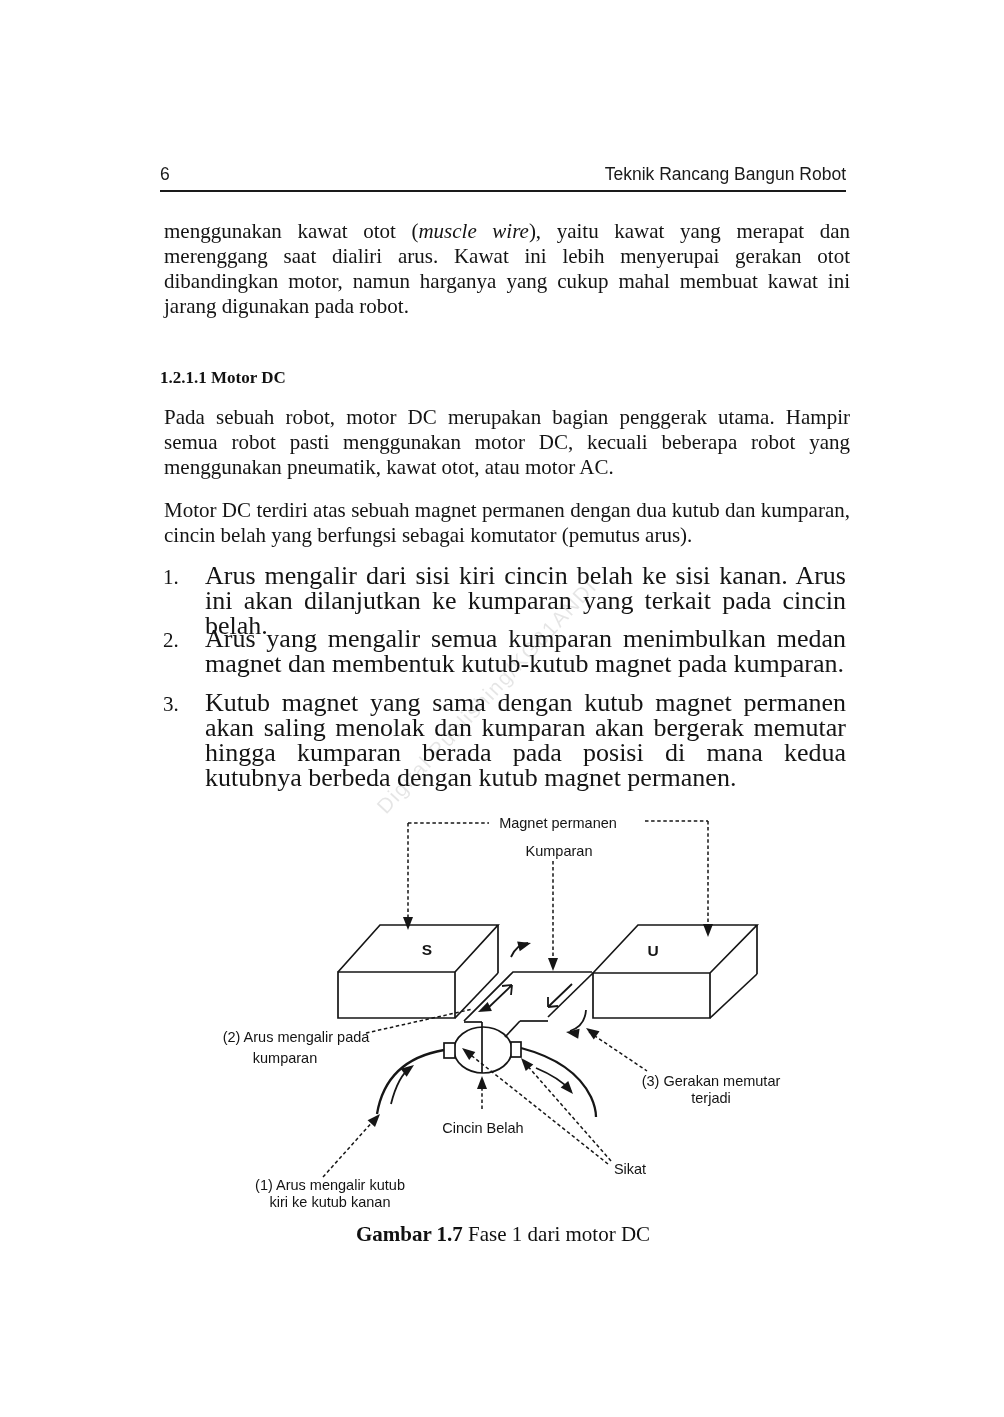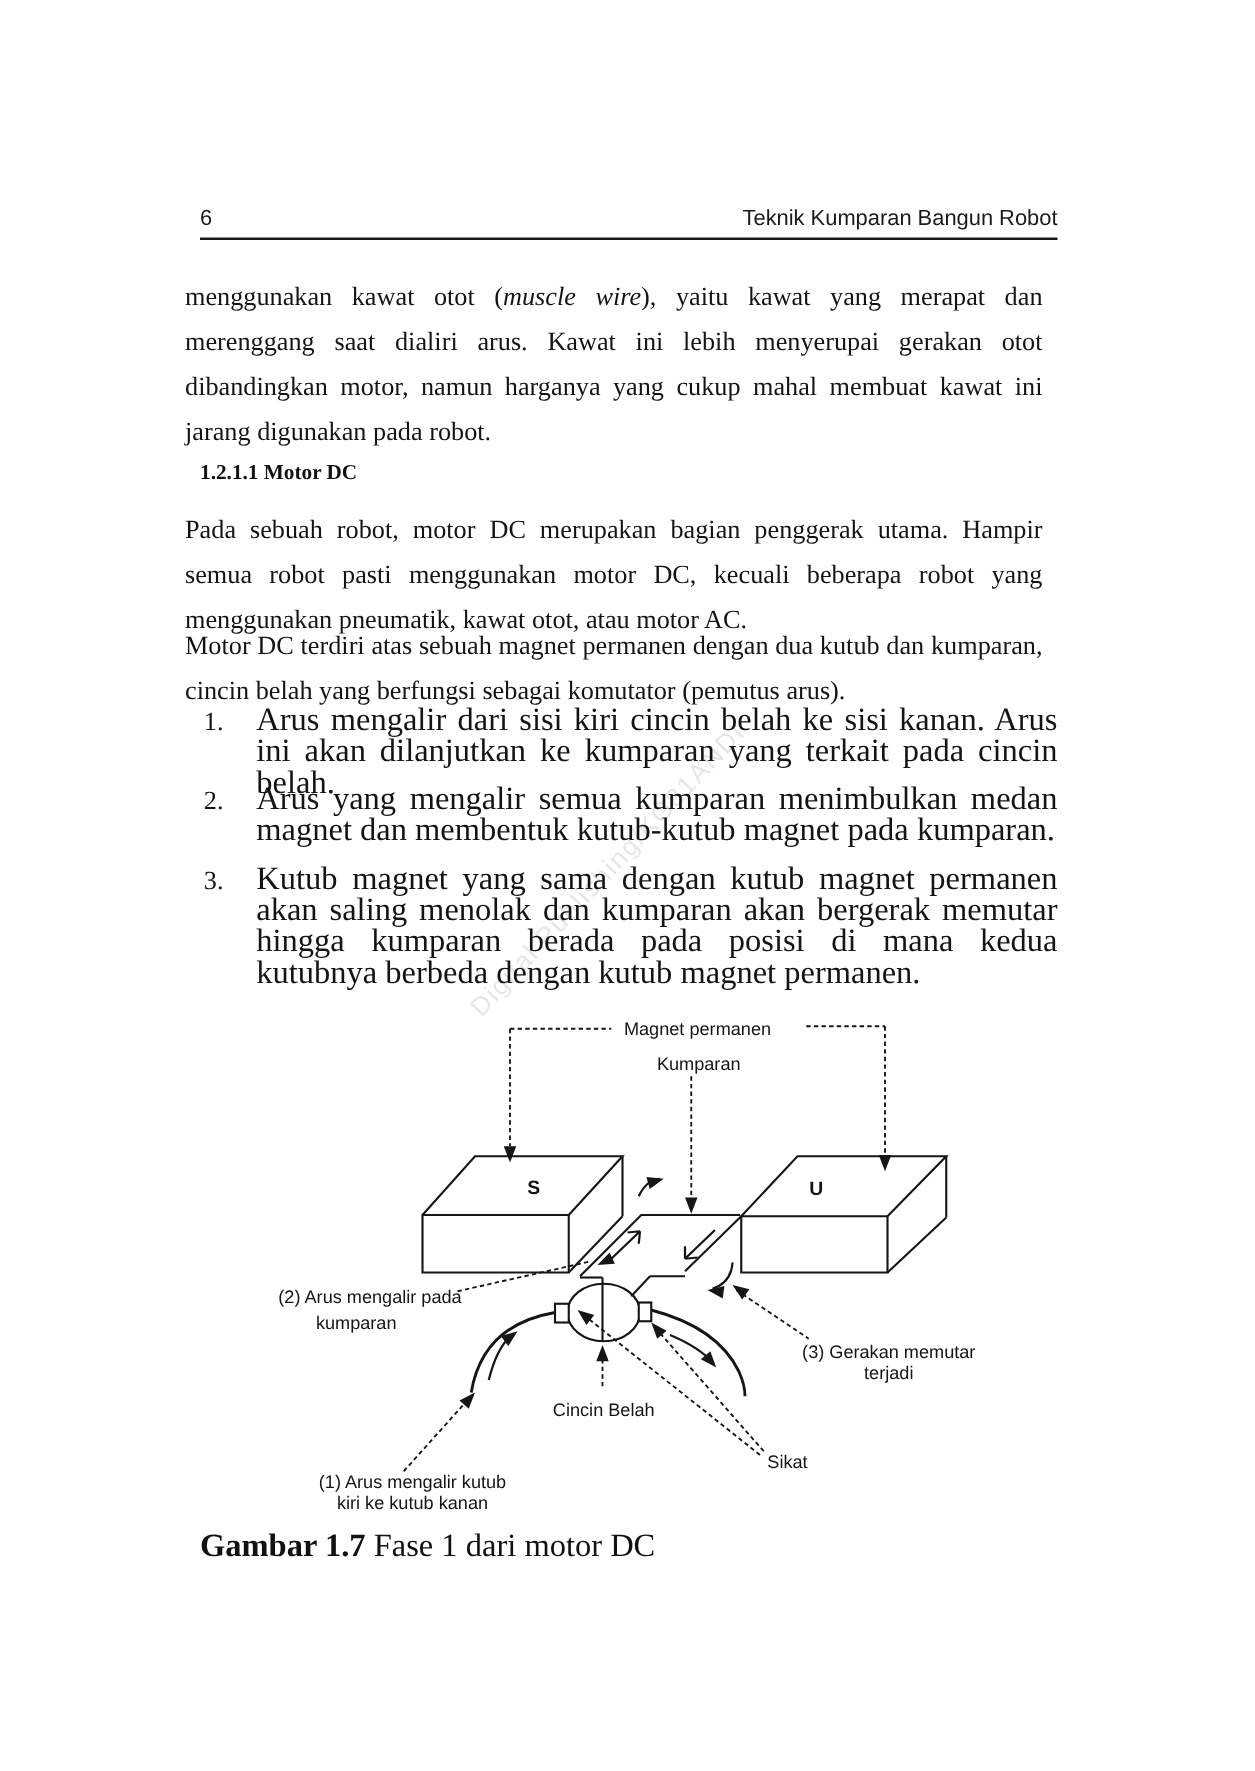--- a/index.html
+++ b/index.html
@@ -15,22 +15,22 @@
   
   .hdr{
     left:160px;top:164px;width:686px;
     font-family:"Liberation Sans", sans-serif;
     font-size:17.5px;color:#1a1a1a;
     display:flex;justify-content:space-between;align-items:flex-end;
   }
   .rule{left:160px;top:190px;width:686px;height:2px;background:#1a1a1a;}
   
   .bodytext{
-    left:148px;width:686px;
-    font-size:21px;line-height:36px;
+    left:164px;width:686px;
+    font-size:21px;line-height:25px;
     text-align:justify;
     color:#141414;
   }
   .p1{top:219px;}
   .h1{
     left:160px;top:368px;
     font-size:17px;font-weight:bold;color:#111;
   }
   .p2{top:405px;}
   .p3{top:498px;}
@@ -41,21 +41,21 @@
   .linum{
     position:absolute;left:3px;top:0;
     font-size:21px;line-height:28.5px;color:#141414;
   }
   .litext{
     margin-left:45px;
     font-size:26px;line-height:25px;text-align:justify;color:#141414;
   }
   .caption{
     left:160px;top:1222px;width:686px;
-    font-size:26px;color:#111;
+    text-align:center;font-size:21px;color:#111;
   }
   .caption .cap-label{font-weight:bold;}
   .watermark{
     left:372px;top:802px;
     transform:rotate(-47deg);
     transform-origin:0 0;
     font-family:"Liberation Sans", sans-serif;
     font-size:21px;letter-spacing:1.5px;
     color:rgba(0,0,0,0.10);
     white-space:nowrap;
@@ -75,21 +75,21 @@
   }
   .figsvg text.pole{font-size:15.5px;font-weight:bold;}
 </style>
 </head>
 <body>
 
 <div class="page">
 
   <div class="abs hdr">
     <span>6</span>
-    <span>Teknik Kumparan Bangun Robot</span>
+    <span>Teknik Rancang Bangun Robot</span>
   </div>
   <div class="abs rule"></div>
 
   <div class="abs watermark">Digital Publishing/KG81ANDI</div>
 
   <div class="abs bodytext p1"><span>menggunakan kawat otot (</span><i>muscle wire</i><span>), yaitu kawat yang merapat dan merenggang saat dialiri arus. Kawat ini lebih menyerupai gerakan otot dibandingkan motor, namun harganya yang cukup mahal membuat kawat ini jarang digunakan pada robot.</span></div>
 
   <div class="abs h1">1.2.1.1 Motor DC</div>
 
   <div class="abs bodytext p2">Pada sebuah robot, motor DC merupakan bagian penggerak utama. Hampir semua robot pasti menggunakan motor DC, kecuali beberapa robot yang menggunakan pneumatik, kawat otot, atau motor AC.</div>

